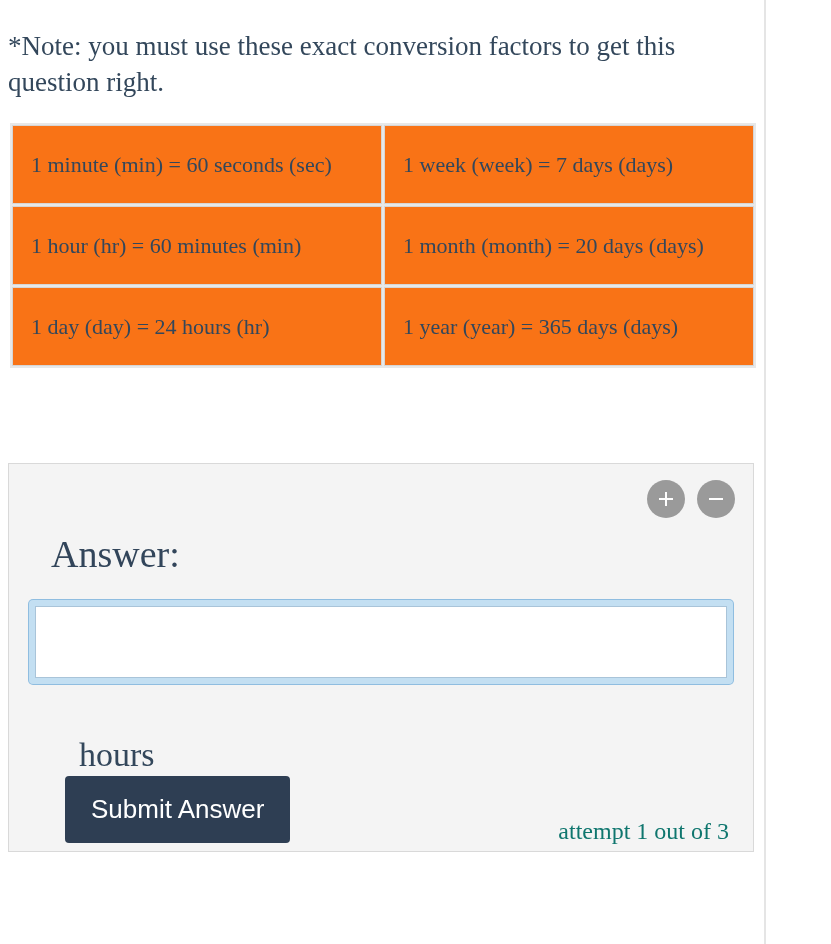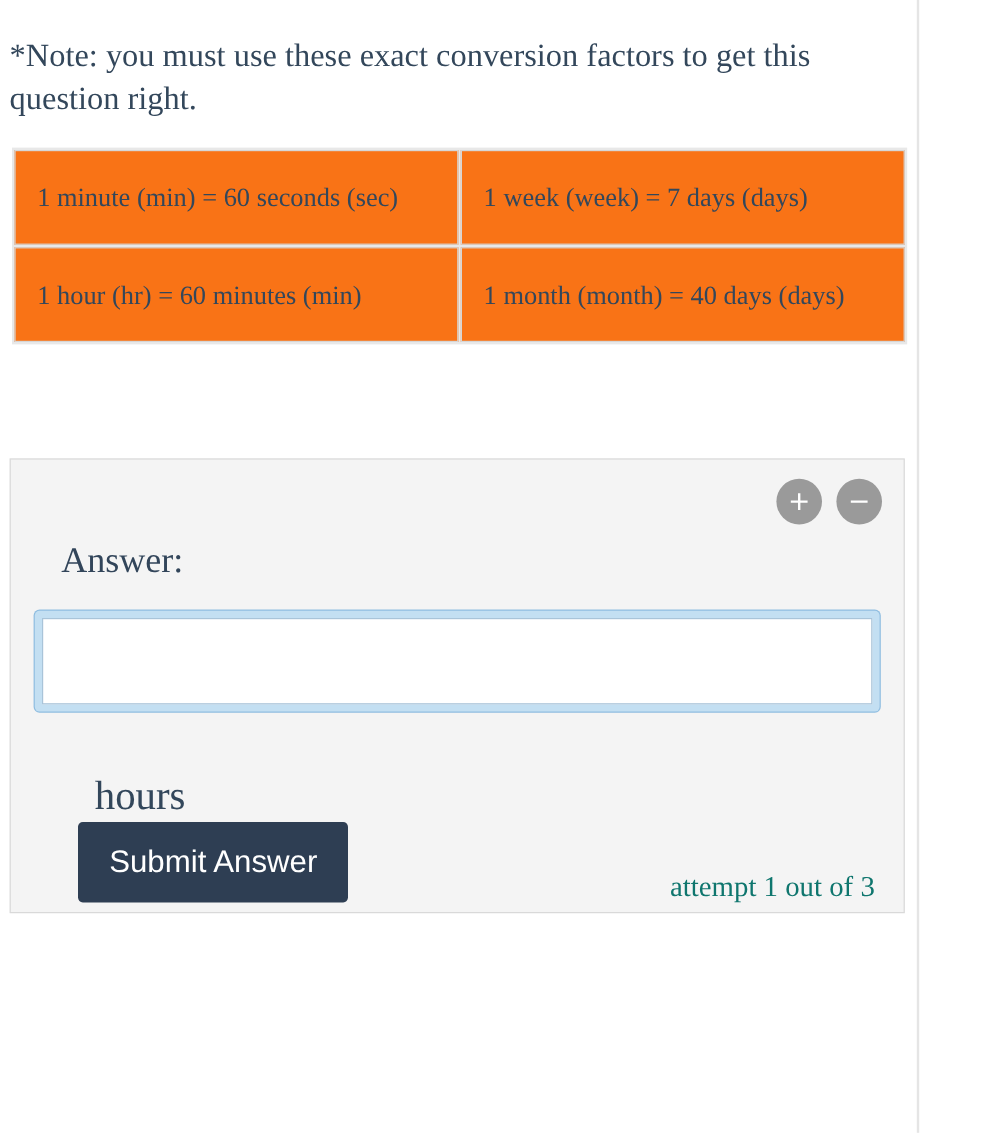--- a/index.html
+++ b/index.html
@@ -60,21 +60,21 @@
     width:38px; height:38px;
     border-radius:50%;
     background:#9a9a9a;
     display:flex;
     align-items:center;
     justify-content:center;
     cursor:pointer;
   }
   .circ-btn svg { width:20px; height:20px; }
   .answer-label {
-    font-size:30px;
+    font-size:38px;
     color:#32455a;
     margin:48px 0 24px 26px;
   }
   .input-wrap {
     margin:0 4px 0 4px;
     padding:6px;
     background:#c3dff2;
     border-radius:4px;
     box-shadow:0 0 0 1px #8fbde0;
   }
@@ -122,21 +122,25 @@
   <p class="note">*Note: you must use these exact conversion factors to get this question right.</p>
 
   <table class="conv">
     <tbody>
         <tr>
       <td>1 minute (min) = 60 seconds (sec)</td>
       <td>1 week (week) = 7 days (days)</td>
     </tr>
     <tr>
       <td>1 hour (hr) = 60 minutes (min)</td>
-      <td>1 month (month) = 40 days (days)</td>
+      <td>1 month (month) = 20 days (days)</td>
+    </tr>
+    <tr>
+      <td>1 day (day) = 24 hours (hr)</td>
+      <td>1 year (year) = 365 days (days)</td>
     </tr>
   </tbody>
     </table>
 
   <div class="answer-panel">
 
     <div class="icon-row">
       <div class="circ-btn">
         <svg viewBox="0 0 20 20">
             <path d="M9 3h2v14H9z M3 9h14v2H3z" fill="#ffffff"></path>

